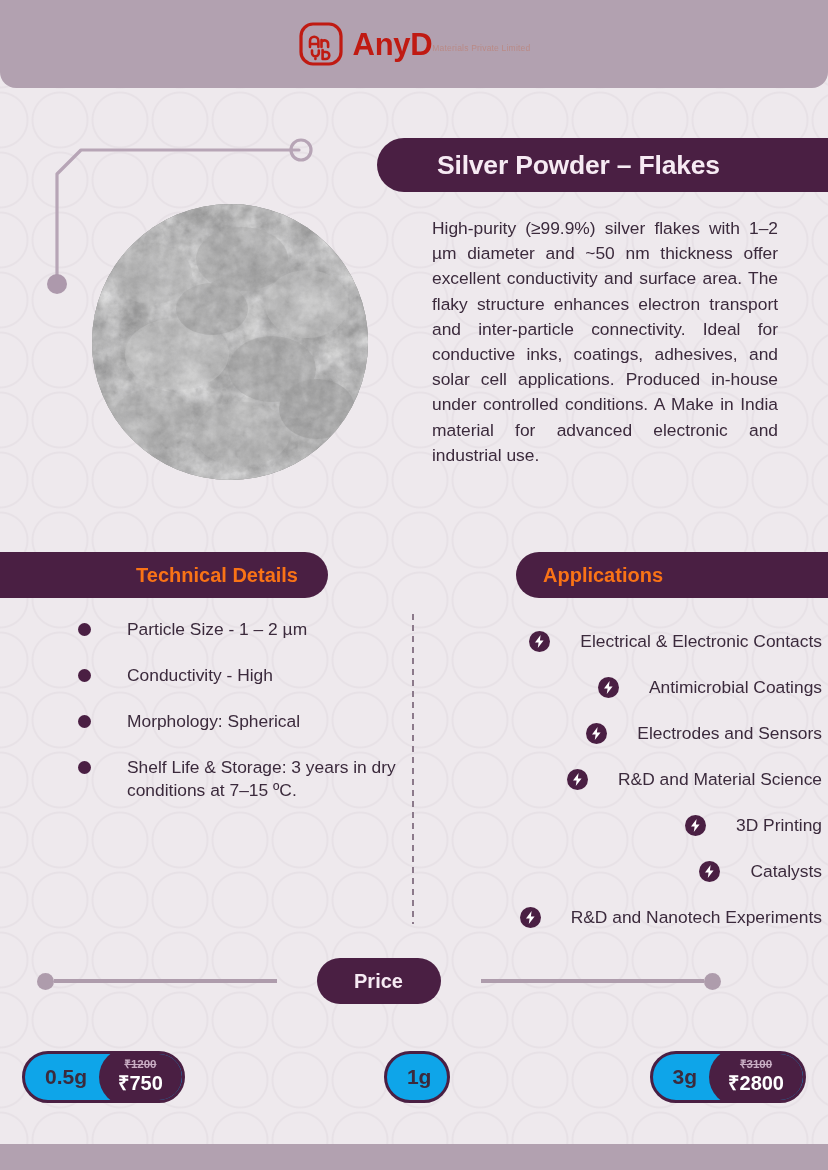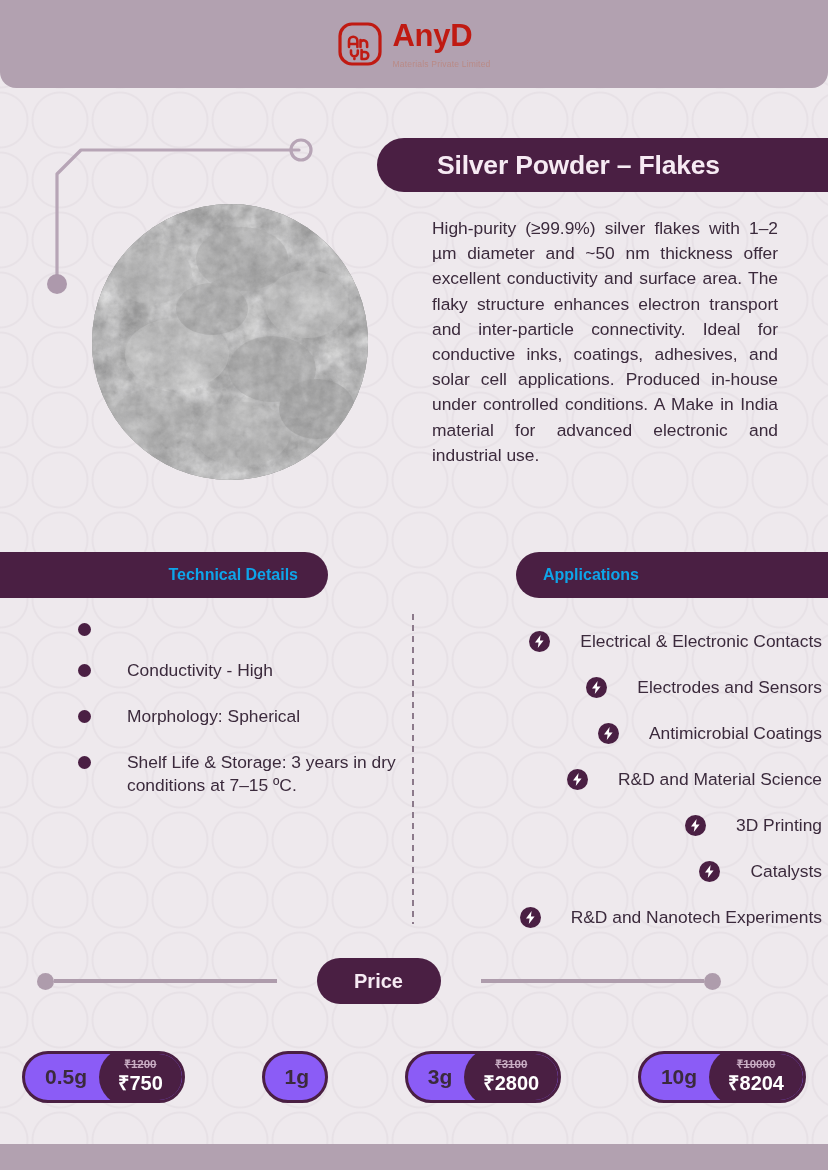--- a/index.html
+++ b/index.html
@@ -43,27 +43,27 @@
     position: absolute;
     left: 0; bottom: 0;
     width: 828px; height: 26px;
     background: #B2A1B0;
     z-index: 6;
   }
 
   
   .logo-wrap { display: flex; align-items: center; gap: 9px; }
   .logo-mark { width: 46px; height: 46px; display: block; }
-  .logo-text { display: flex; flex-direction: column; line-height: 1; }
+  .logo-text { display: flex; flex-direction: row; line-height: 1; }
   .logo-name {
     font-size: 31px; font-weight: 700; color: #C01A12;
     letter-spacing: -0.3px;
   }
   .logo-sub {
-    font-size: 8.5px; color: #B98A86; margin-top: 9px; letter-spacing: .2px;
+    font-size: 8.5px; color: #B98A86; margin-top: 15px; letter-spacing: .2px;
   }
 
   
   .deco-line { position: absolute; left: 35px; top: 132px; z-index: 3; }
 
   
   .photo {
     position: absolute;
     left: 92px; top: 204px;
     width: 276px; height: 276px;
@@ -110,22 +110,22 @@
   
   .sec-ribbon {
     position: absolute;
     height: 46px;
     background: #4A1F43;
     display: flex;
     align-items: center;
     z-index: 5;
   }
   .sec-ribbon span {
-    color: #0ea5e9;
-    font-size: 16px;
+    color: #f97316;
+    font-size: 20px;
     font-weight: 700;
   }
   .ribbon-tech {
     left: -30px; top: 552px; width: 358px;
     border-top-right-radius: 23px;
     border-bottom-right-radius: 23px;
     justify-content: flex-end;
     padding-right: 30px;
   }
   .ribbon-apps {
@@ -252,21 +252,21 @@
     display: flex;
     align-items: center;
     justify-content: space-between;
     padding: 0 22px;
     z-index: 4;
   }
   .pcard {
     height: 52px;
     border: 3px solid #4A1F43;
     border-radius: 29px;
-    background: #8b5cf6;
+    background: #0ea5e9;
     display: flex;
     align-items: center;
     overflow: hidden;
   }
   .pcard-weight {
     font-size: 21px;
     font-weight: 700;
     color: #3B2A3C;
     padding: 0 16px 0 20px;
     white-space: nowrap;
@@ -370,20 +370,21 @@
 </div>
 <div class="sec-ribbon ribbon-apps">
   <span>Applications</span>
 </div>
 
 <div class="divider"></div>
 
 <div class="tech-list">
   <div class="tech-item">
     <span class="tech-dot"></span>
+    <span class="tech-text">Particle Size - 1 – 2 µm</span>
   </div>
   <div class="tech-item">
     <span class="tech-dot"></span>
     <span class="tech-text">Conductivity - High</span>
   </div>
   <div class="tech-item">
     <span class="tech-dot"></span>
     <span class="tech-text">Morphology: Spherical</span>
   </div>
   <div class="tech-item">
@@ -400,29 +401,29 @@
         </svg>
     </span>
     <span class="app-text">Electrical &amp; Electronic Contacts</span>
   </div>
   <div class="app-item">
     <span class="app-icon">
       <svg width="11" height="13" viewBox="0 0 11 13">
           <polygon points="6.6,0 1,7.4 4.6,7.4 3.8,13 9.6,5.4 5.9,5.4" fill="#FFFFFF"></polygon>
         </svg>
     </span>
+    <span class="app-text">Antimicrobial Coatings</span>
+  </div>
+  <div class="app-item">
+    <span class="app-icon">
+      <svg width="11" height="13" viewBox="0 0 11 13">
+          <polygon points="6.6,0 1,7.4 4.6,7.4 3.8,13 9.6,5.4 5.9,5.4" fill="#FFFFFF"></polygon>
+        </svg>
+    </span>
     <span class="app-text">Electrodes and Sensors</span>
-  </div>
-  <div class="app-item">
-    <span class="app-icon">
-      <svg width="11" height="13" viewBox="0 0 11 13">
-          <polygon points="6.6,0 1,7.4 4.6,7.4 3.8,13 9.6,5.4 5.9,5.4" fill="#FFFFFF"></polygon>
-        </svg>
-    </span>
-    <span class="app-text">Antimicrobial Coatings</span>
   </div>
   <div class="app-item">
     <span class="app-icon">
       <svg width="11" height="13" viewBox="0 0 11 13">
           <polygon points="6.6,0 1,7.4 4.6,7.4 3.8,13 9.6,5.4 5.9,5.4" fill="#FFFFFF"></polygon>
         </svg>
     </span>
     <span class="app-text">R&amp;D and Material Science</span>
   </div>
   <div class="app-item">
@@ -476,22 +477,15 @@
   <div class="pcard">
     <span class="pcard-weight">1g</span>
   </div>
   <div class="pcard">
     <span class="pcard-weight">3g</span>
     <span class="pcard-prices">
       <span class="pcard-old">₹3100</span>
       <span class="pcard-new">₹2800</span>
     </span>
   </div>
-  <div class="pcard">
-    <span class="pcard-weight">10g</span>
-    <span class="pcard-prices">
-      <span class="pcard-old">₹10000</span>
-      <span class="pcard-new">₹8204</span>
-    </span>
-  </div>
 </div>
 
 <div class="bottombar"></div>
 
 </body></html>

